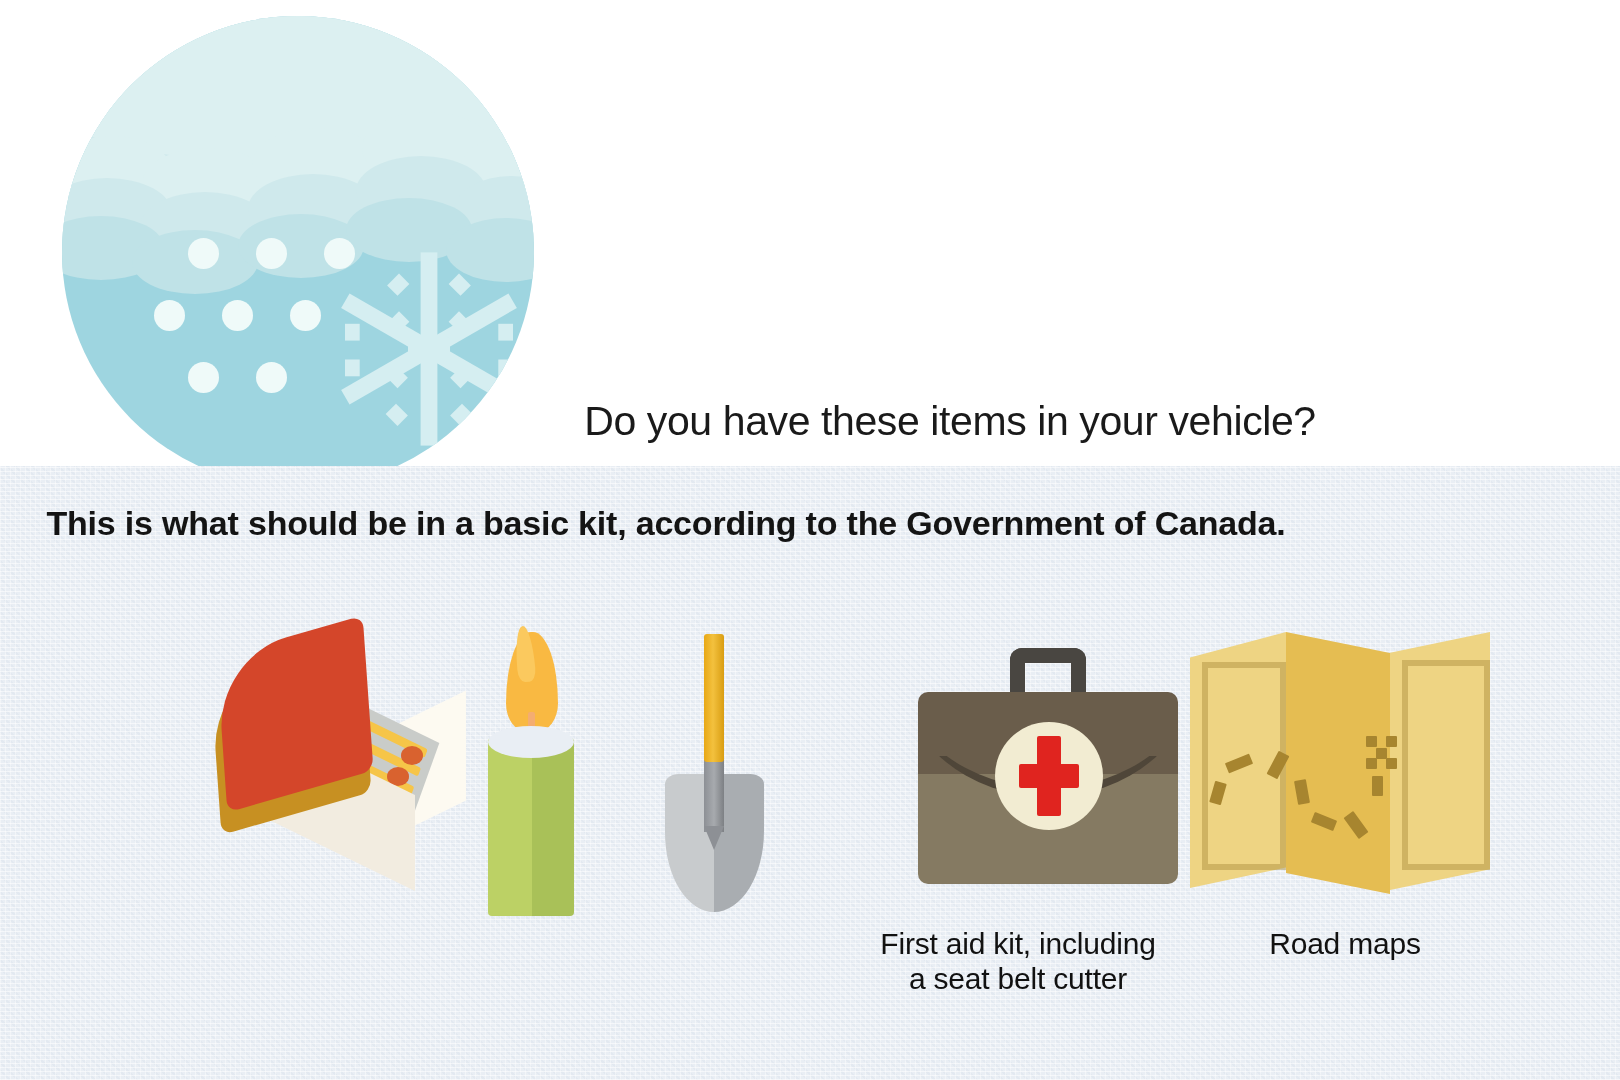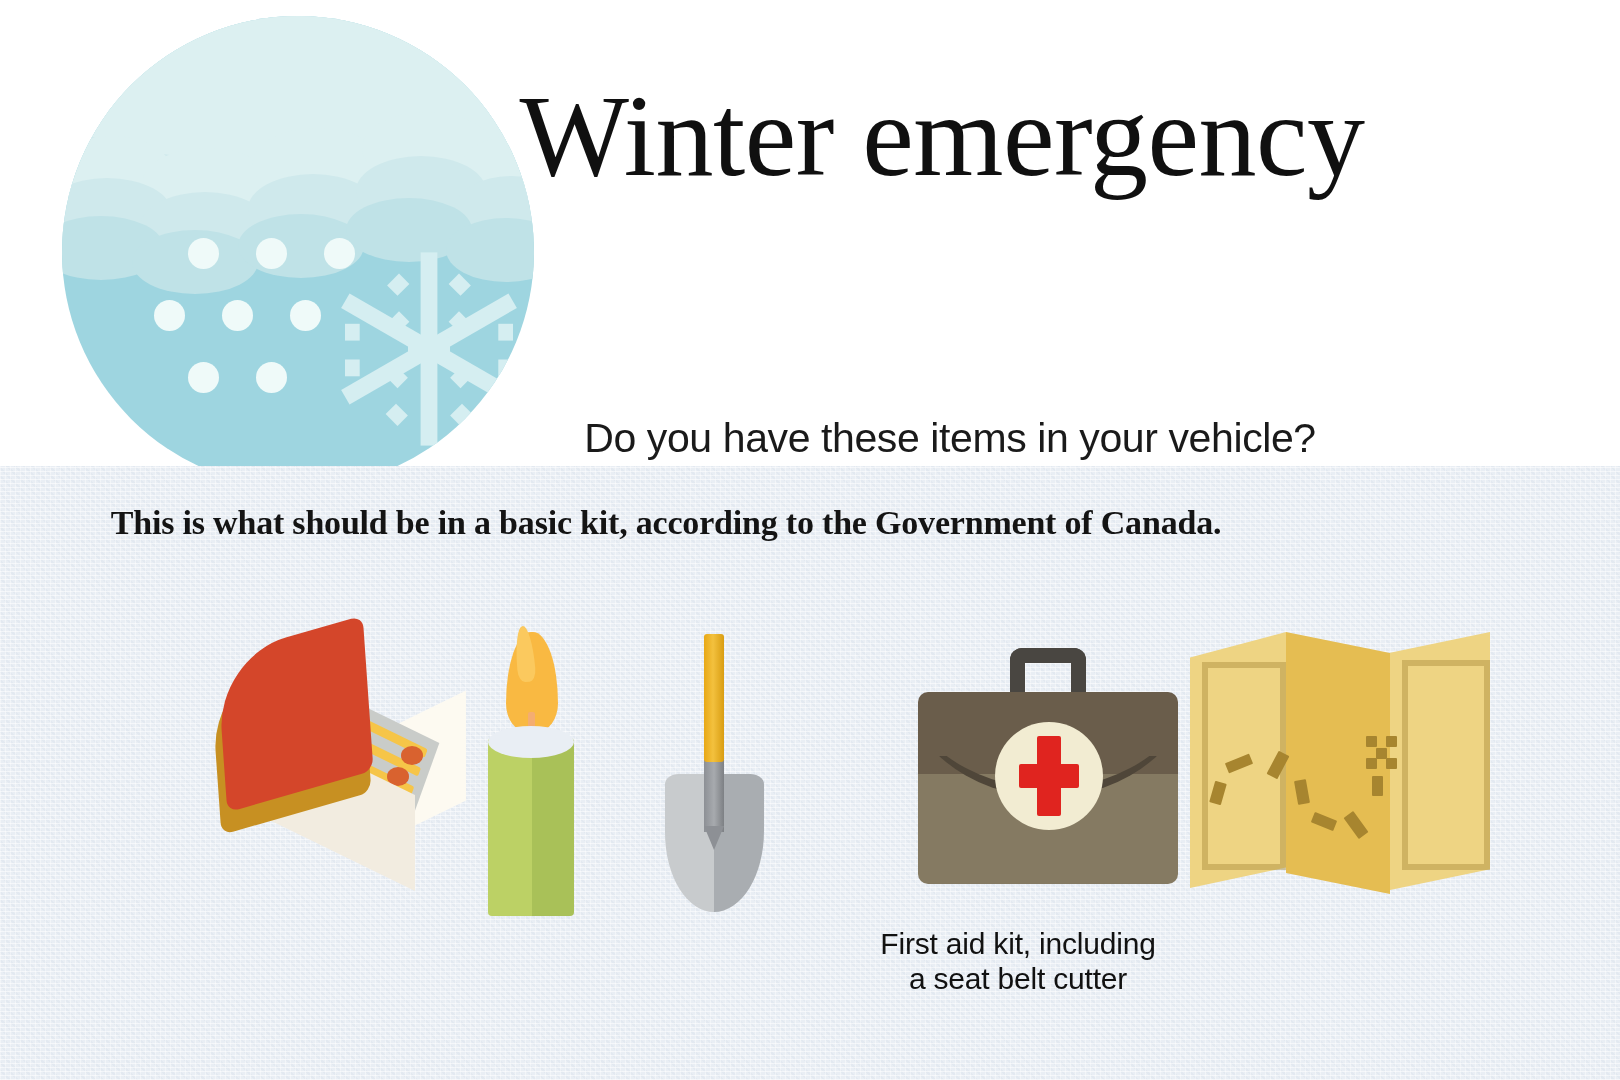--- a/index.html
+++ b/index.html
@@ -93,21 +93,20 @@
 
   .subtitle {
     position: absolute;
     left: 360px;
     top: 398px;
     width: 1180px;
     text-align: center;
     font-size: 41px;
     color: #1a1a1a;
     letter-spacing: -0.4px;
-    margin-top: 17px;
   }
 
   
   .body-panel {
     position: absolute;
     left: 0;
     top: 466px;
     width: 1620px;
     height: 614px;
     background-color: #e9eef4;
@@ -121,21 +120,20 @@
   .lede {
     position: absolute;
     left: 0;
     top: 38px;
     width: 1332px;
     text-align: center;
     font-size: 34px;
     font-weight: 700;
     color: #141414;
     letter-spacing: -0.2px;
-    font-family: Liberation Serif, serif;
   }
 
   
   .items-row {
     position: absolute;
     left: 0;
     top: 160px;
     width: 1620px;
     height: 440px;
   }
@@ -403,21 +401,20 @@
               <rect x="10" y="55" width="7" height="8"></rect>
               <rect x="83" y="55" width="7" height="8"></rect>
               <rect x="40" y="44" width="20" height="12" rx="2"></rect>
             </g>
           </g>
         </svg>
       </div>
     </div>
 
     <div class="title">
-      <div>Winter emergency</div>
     </div>
 
     <div class="subtitle">Do you have these items in your vehicle?</div>
   </div>
 
   <div class="body-panel">
 
     <div class="lede">This is what should be in a basic kit, according to the Government of Canada.</div>
 
     <div class="items-row">
@@ -502,17 +499,18 @@
             <div class="map-dash" style="left:160px;top:180px;width:12px;height:26px;transform:rotate(-36deg);"></div>
             <div class="map-dash" style="left:182px;top:144px;width:11px;height:20px;"></div>
 
             <div class="map-dash" style="left:176px;top:104px;width:11px;height:11px;"></div>
             <div class="map-dash" style="left:196px;top:104px;width:11px;height:11px;"></div>
             <div class="map-dash" style="left:186px;top:116px;width:11px;height:11px;"></div>
             <div class="map-dash" style="left:176px;top:126px;width:11px;height:11px;"></div>
             <div class="map-dash" style="left:196px;top:126px;width:11px;height:11px;"></div>
           </div>
         </div>
+        <div class="item-label">Road maps</div>
       </div>
 
     </div>
   </div>
 </div>
 
 </body></html>

